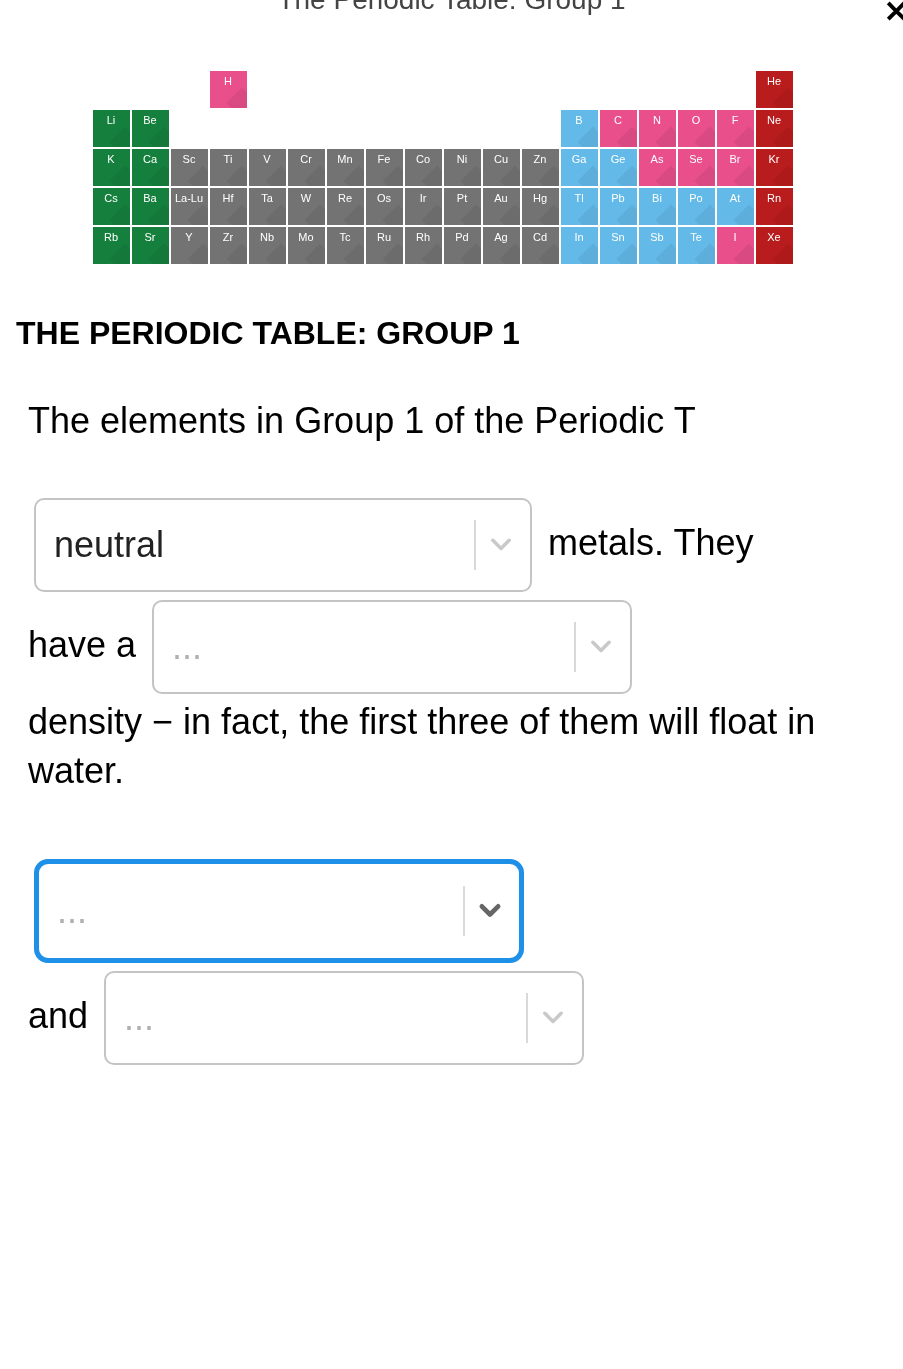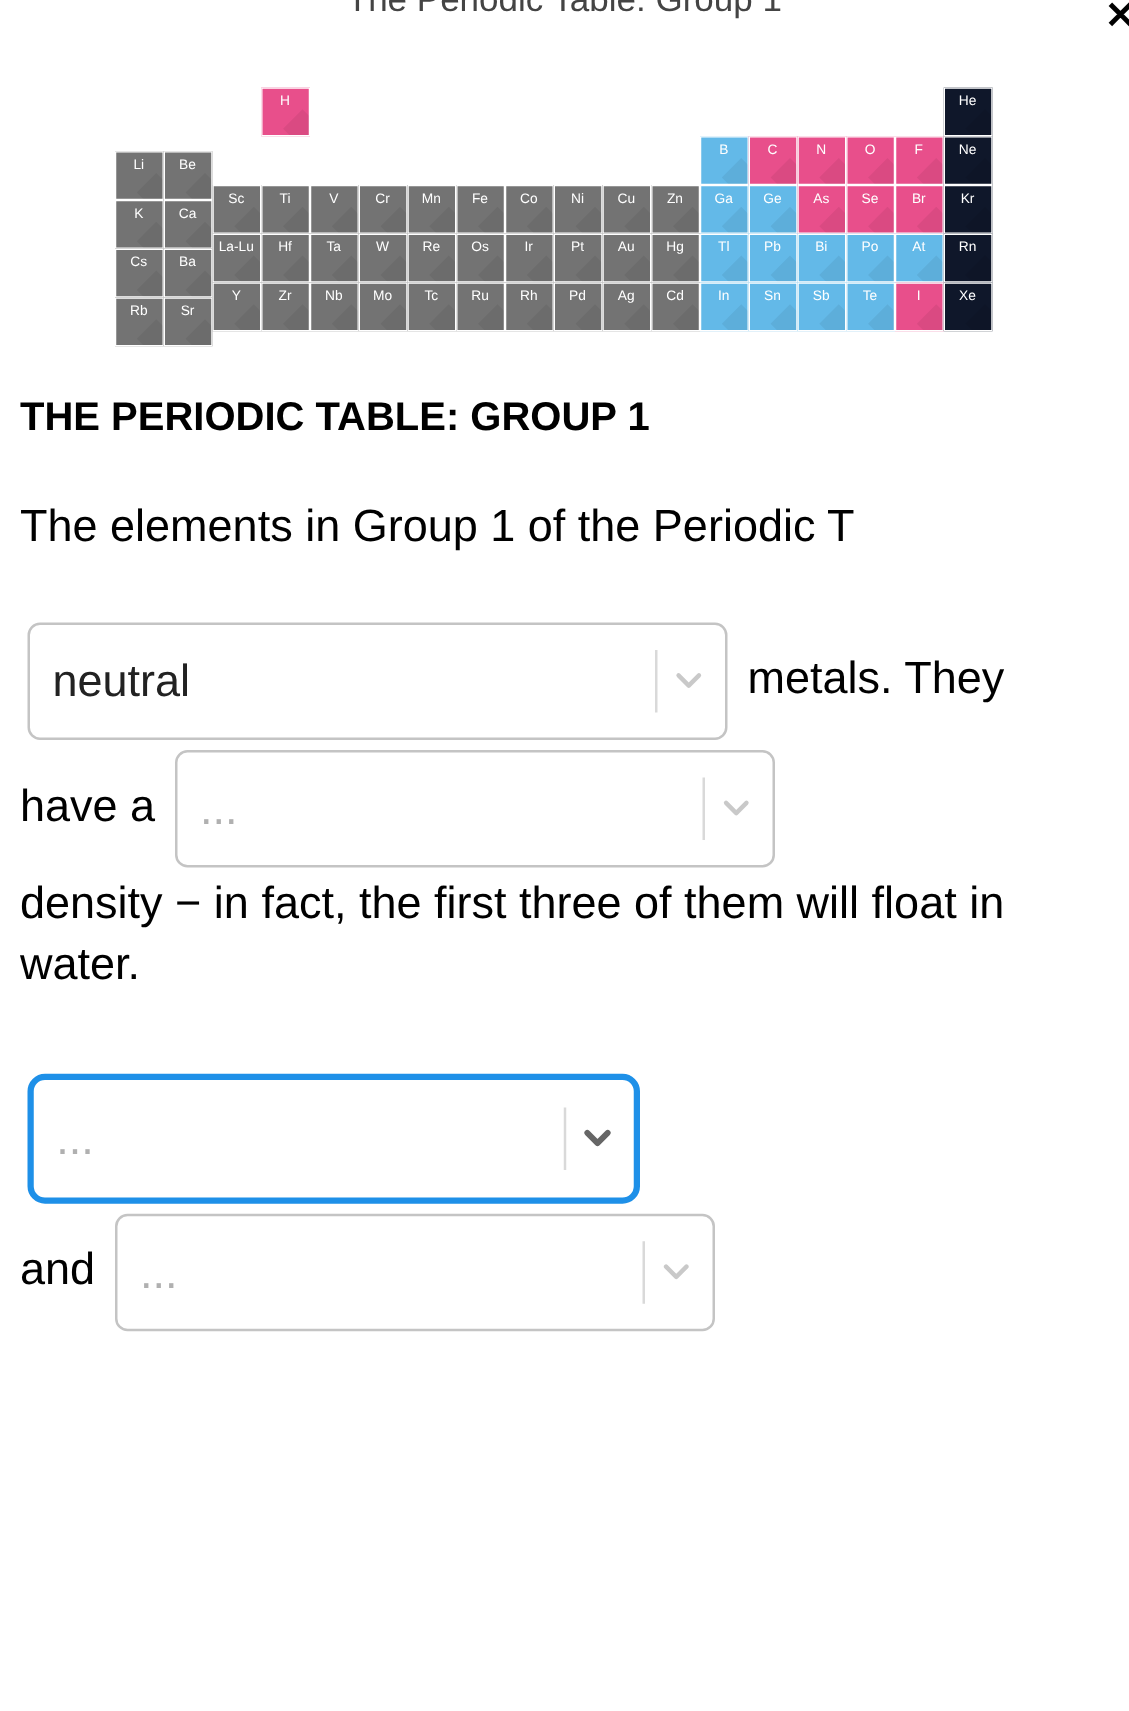--- a/index.html
+++ b/index.html
@@ -58,48 +58,49 @@
     content:'';
     position:absolute;
     right:-6px;
     bottom:-6px;
     width:22px;
     height:22px;
     background:rgba(0,0,0,0.06);
     transform:rotate(45deg);
   }
   .spacer { width: 39px; height: 39px; }
-  .c-blue   { background: #737373; margin-top: 12px; }
+  .c-blue   { background: #15803d; }
   .c-pink   { background: #e84f8b; }
   .c-lime   { background: #737373; }
   .c-sky    { background: #63b9e8; }
-  .c-orange { background: #0f172a; }
+  .c-orange { background: #b91c1c; }
   .h2 {
     font-size: 32px;
     font-weight: bold;
     margin: 50px 0 45px 0;
   }
   .body-text {
     font-size: 36px;
     line-height: 1.35;
+    margin-left: 12px;
   }
   .para { margin-bottom: 60px; }
   .dropdown {
     display: inline-flex;
     align-items: center;
     justify-content: space-between;
     border: 2px solid #c4c4c4;
     border-radius: 10px;
     padding: 10px 14px 10px 18px;
     margin: 4px 6px;
     vertical-align: middle;
     background: #fff;
     min-height: 94px;
   }
-  .dropdown.dd1 { width: 560px; }
+  .dropdown.dd1 { width: 498px; }
   .dropdown.dd2 { width: 480px; }
   .dropdown.dd3 { width: 490px; border: 5px solid #1e90e8; border-radius: 14px; min-height:104px;}
   .dropdown.dd4 { width: 480px; }
   .dd-text {
     font-size: 36px;
     color: #222;
   }
   .dd-placeholder {
     font-size: 36px;
     color: #b0b0b0;

